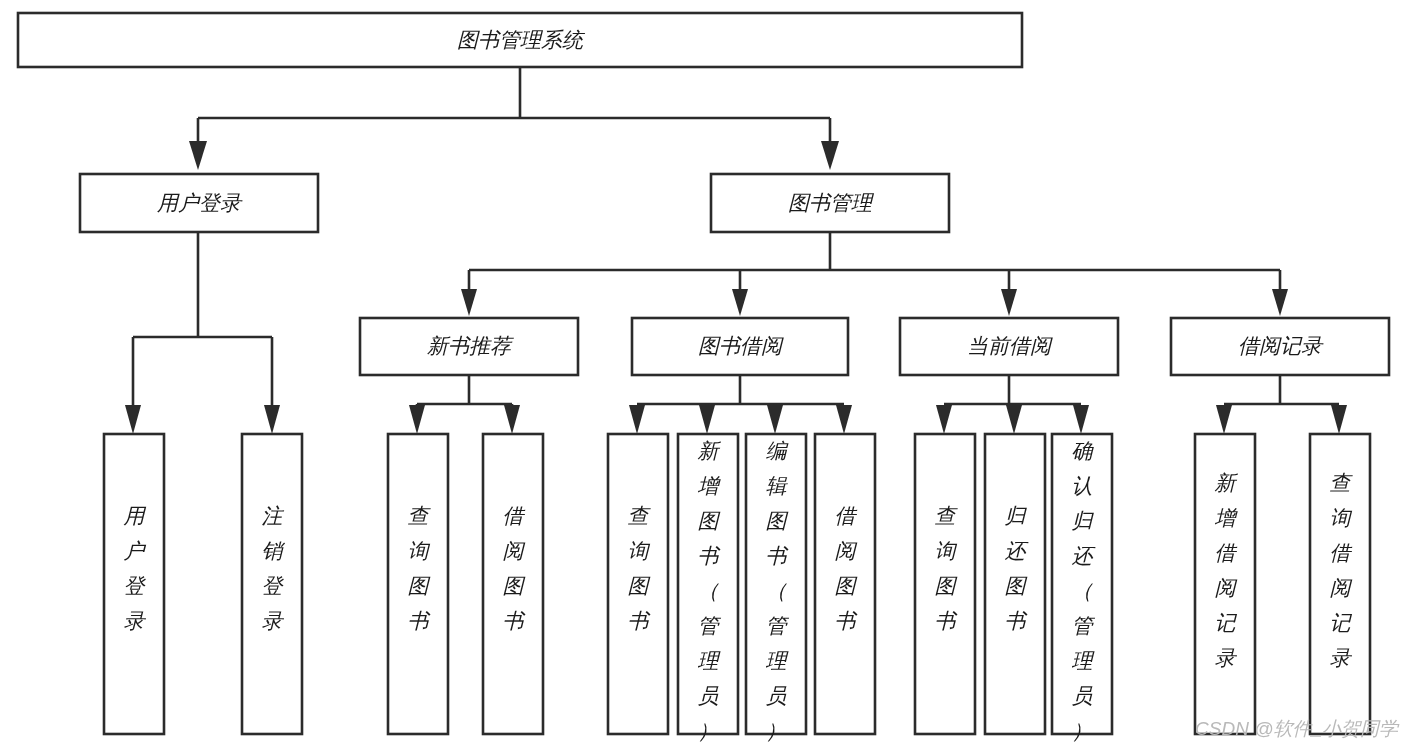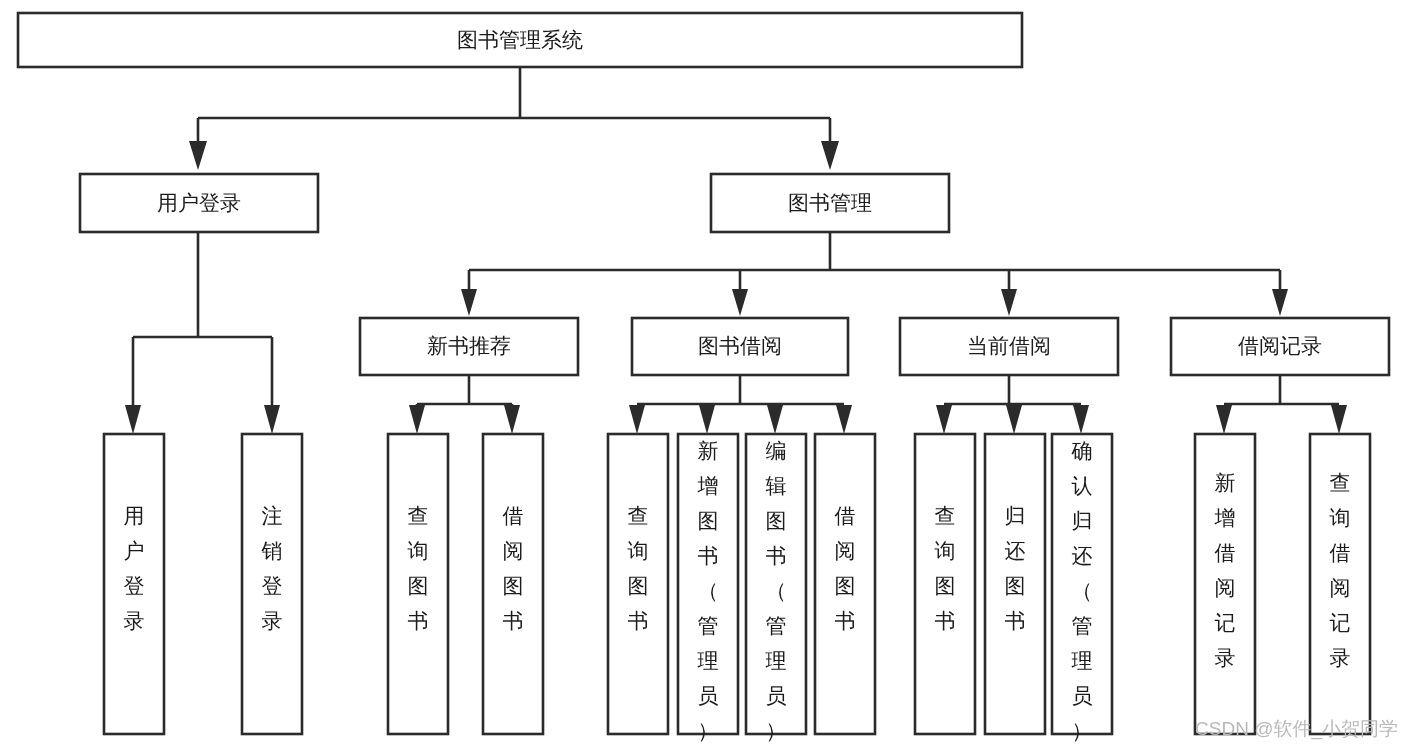--- a/index.html
+++ b/index.html
@@ -10,20 +10,21 @@
   }
   body {
     font-family: "Liberation Sans", "DejaVu Sans", sans-serif;
   }
   #diagram-root {
     position: relative;
     width: 1405px;
     height: 747px;
     background: #ffffff;
     overflow: hidden;
+    font-style: italic;
   }
   svg.diagram-canvas {
     position: absolute;
     top: 0;
     left: 0;
     width: 1405px;
     height: 747px;
     display: block;
   }
   .node-box {

